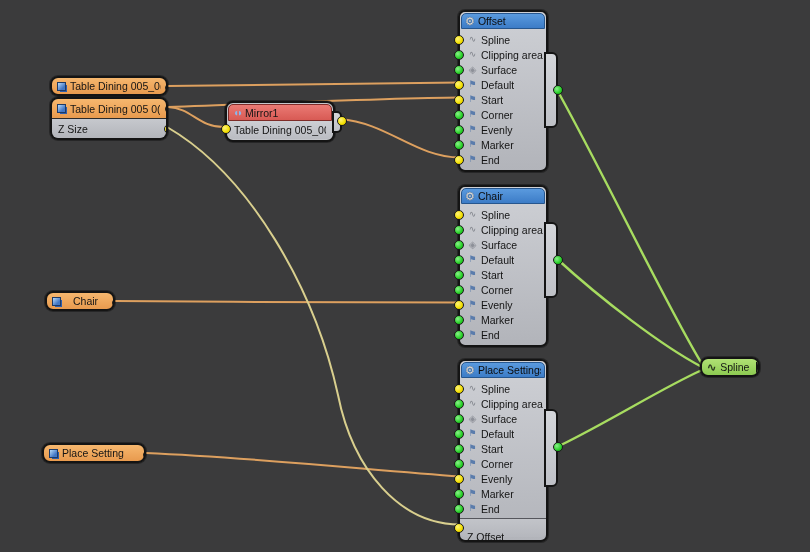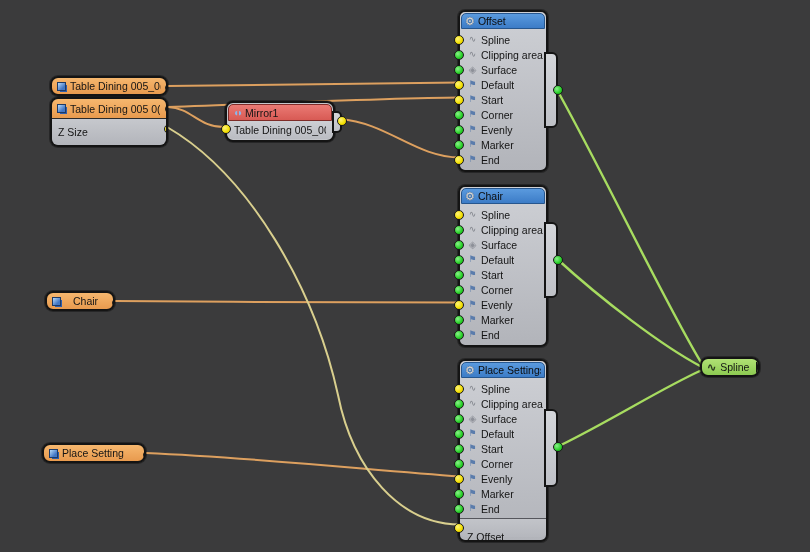--- a/index.html
+++ b/index.html
@@ -28,21 +28,21 @@
         box-shadow:2px 2px 0 -1px #2d5dab;}
   .mirror-icon{color:#8ab6ec;font-size:10px;letter-spacing:-2px;line-height:1;}
   .squiggle-icon{color:#2c3a20;font-size:11px;font-weight:bold;line-height:1;}
   .gear-icon{color:#e0e0e0;font-size:11px;line-height:1;margin-right:3px;text-shadow:0 0 1px #333;}
 
   
   .tworow{overflow:hidden;padding:0;}
   .tworow .r1{height:20px;display:flex;align-items:center;gap:4px;padding:0 5px;
         font-size:10.5px;color:#141414;white-space:nowrap;overflow:hidden;
         background:linear-gradient(#f6b76e,#e89a4e);border-bottom:1px solid #2a2a2a;}
-  .tworow .r2{height:26px;display:flex;align-items:center;padding:0 6px;font-size:10.5px;
+  .tworow .r2{height:19px;display:flex;align-items:center;padding:0 6px;font-size:10.5px;
         color:#141414;background:linear-gradient(#c6c8cd,#b3b5bb);}
 
   
   .mirror{width:110px;padding:0;overflow:visible;background:#c4c6cb;}
   .mirror .hdr{height:17px;display:flex;align-items:center;gap:4px;padding:0 4px;margin:1px 1px 0 1px;
         border-radius:5px 5px 0 0;background:linear-gradient(#ea7a74,#d85a54);
         border:1px solid #7e2c28;font-size:10.5px;color:#141414;}
   .mirror .mrow{position:relative;height:18px;display:flex;align-items:center;padding:0 6px;margin:0 1px 1px 1px;
         font-size:10.5px;color:#141414;background:linear-gradient(#cdcfd4,#babcc2);
         border-radius:0 0 5px 5px;white-space:nowrap;overflow:hidden;}

